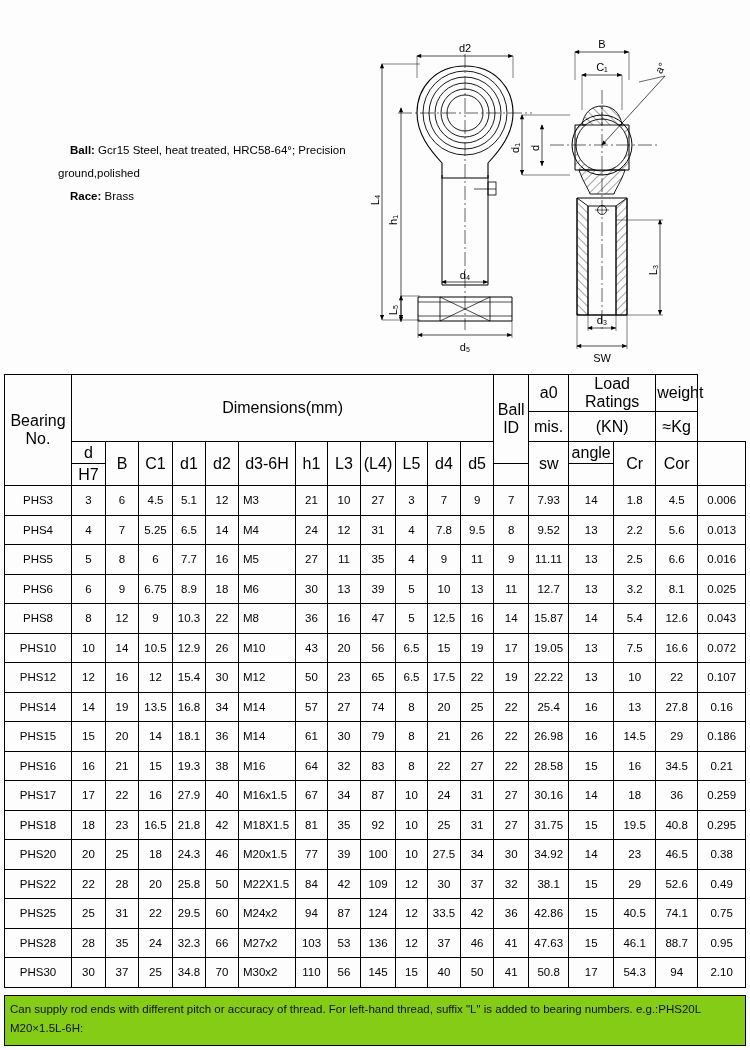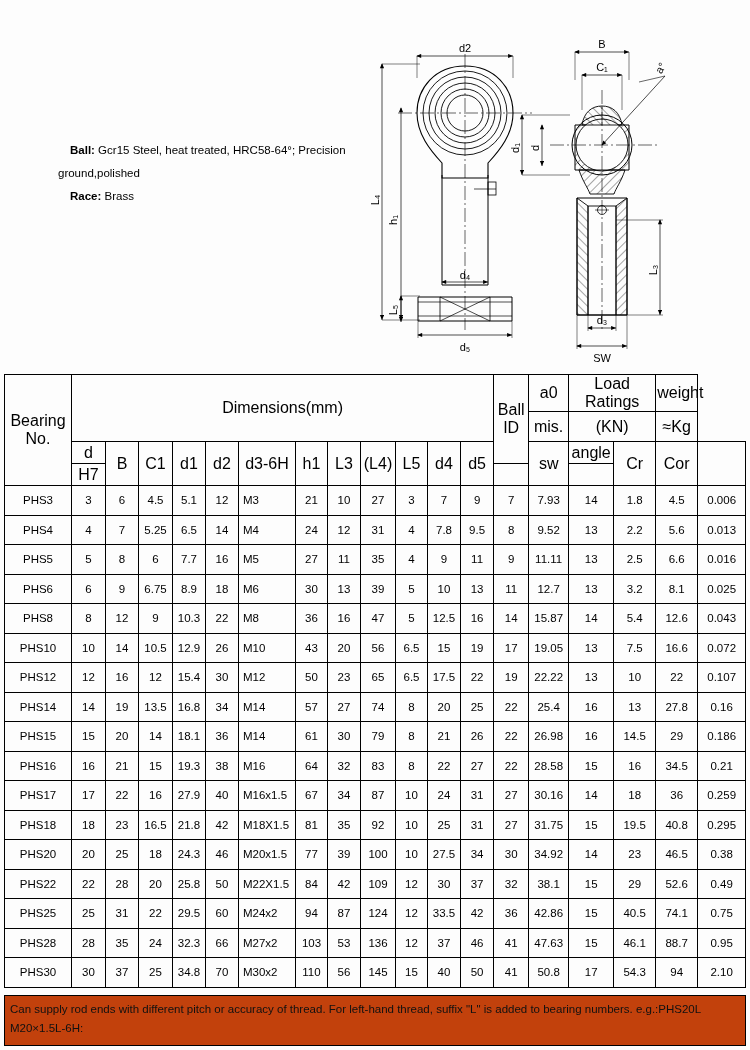--- a/index.html
+++ b/index.html
@@ -48,21 +48,21 @@
   #spec-table td.lft { text-align:left; padding-left:4px; }
   #spec-table tbody tr { height:29.5px; }
   #spec-table thead th { font-size:16px; }
   .hdr-tall { height:30px; }
 
   #footnote {
     position:absolute; left:4px; top:995px; width:742px; height:51px;
     border:1px solid #000;
     font-size:11.5px; line-height:19px;
     padding:4px 5px 0 5px;
-    background:#c2410c;
+    background:#84cc16;
   }
 </style>
 </head>
 <body>
 
 <div id="top-section">
 
   <div id="spec-block">
     <div class="spec-line"><span class="k">Ball:</span><span> Gcr15 Steel, heat treated, HRC58-64°; Precision ground,polished</span></div>
     <div class="spec-line"><span class="k">Race:</span><span> Brass</span></div>

